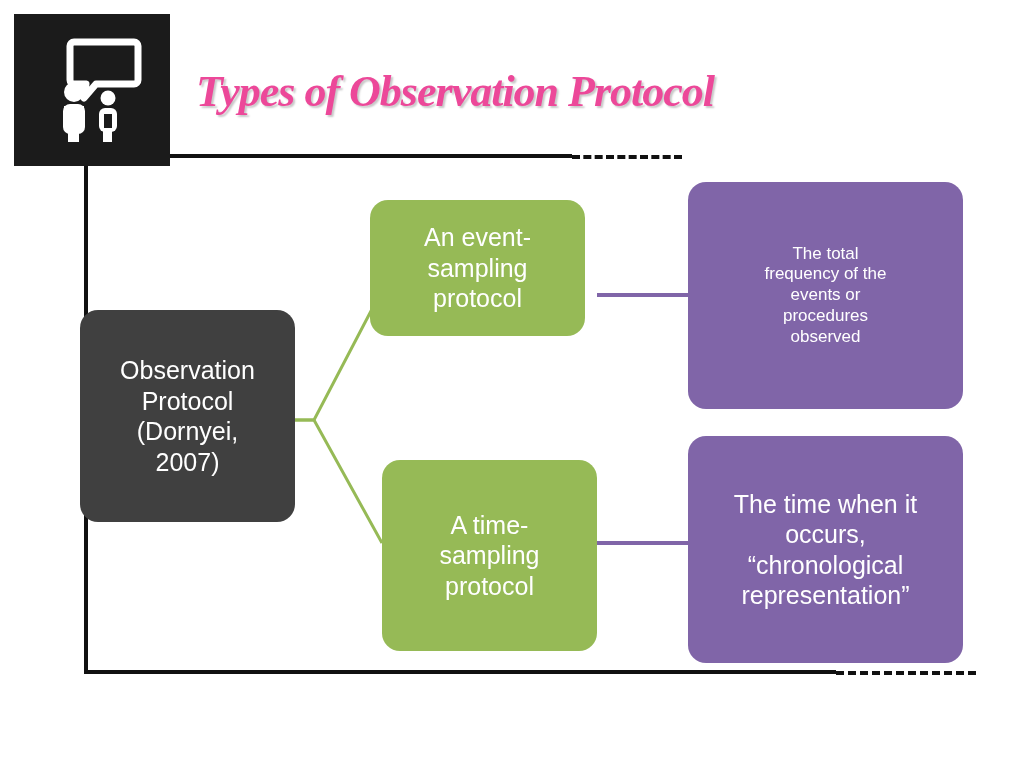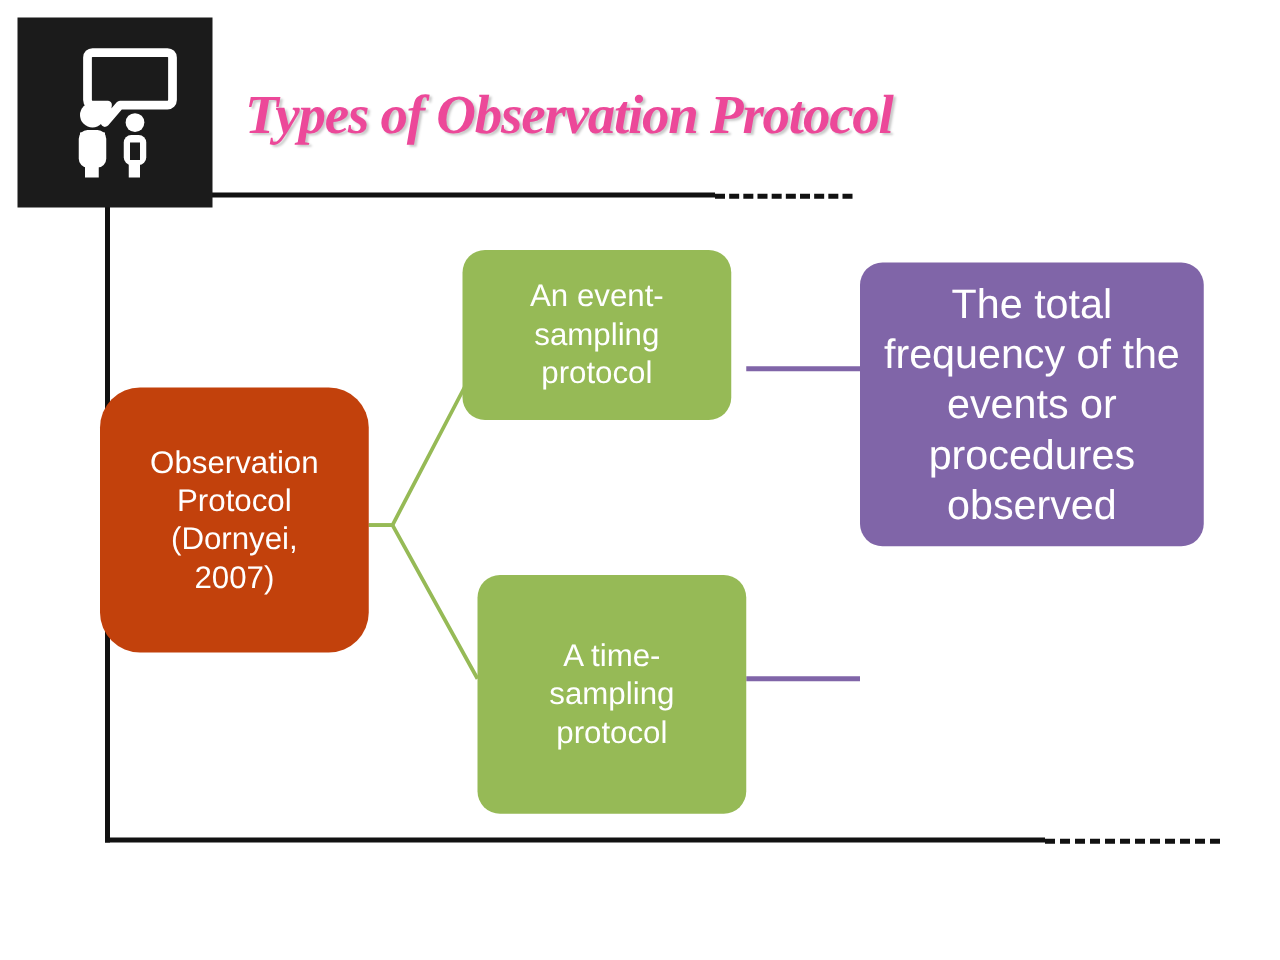--- a/index.html
+++ b/index.html
@@ -116,23 +116,22 @@
     line-height: 1.22;
     padding: 6px 10px;
     white-space: pre-line;
   }
 
   .node-root {
     left: 80px;
     top: 310px;
     width: 215px;
     height: 212px;
-    background: #c2410c;
-    font-size: 25px;
-    border-radius: 32px;
+    background: #404040;
+    font-size: 25px;
   }
   .node-branch-1 {
     left: 370px;
     top: 200px;
     width: 215px;
     height: 136px;
     background: #96ba56;
     font-size: 25px;
     text-align: center;
   }
@@ -143,22 +142,21 @@
     height: 191px;
     background: #96ba56;
     font-size: 25px;
   }
   .node-detail-1 {
     left: 688px;
     top: 182px;
     width: 275px;
     height: 227px;
     background: #8065a8;
-    font-size: 33px;
-    margin-top: 28px;
+    font-size: 17px;
   }
   .node-detail-2 {
     left: 688px;
     top: 436px;
     width: 275px;
     height: 227px;
     background: #8065a8;
     font-size: 25px;
   }
 </style>
@@ -217,14 +215,18 @@
   <div class="node node-branch-2">A time-
 sampling
 protocol</div>
 
   <div class="node node-detail-1">The total
 frequency of the
 events or
 procedures
 observed</div>
 
+  <div class="node node-detail-2">The  time when it
+occurs,
+“chronological
+representation”</div>
 
 </div>
 
 </body></html>

